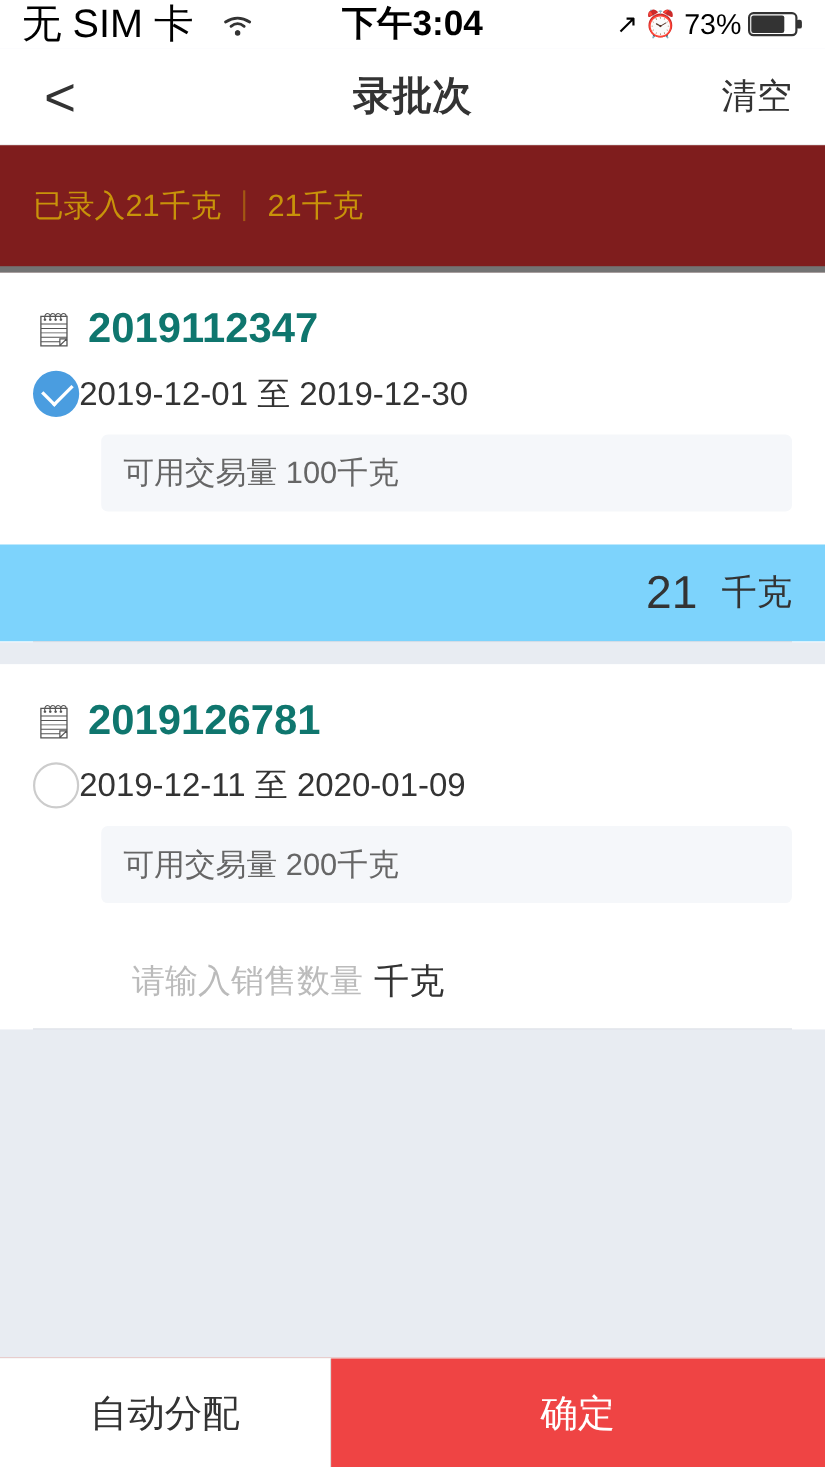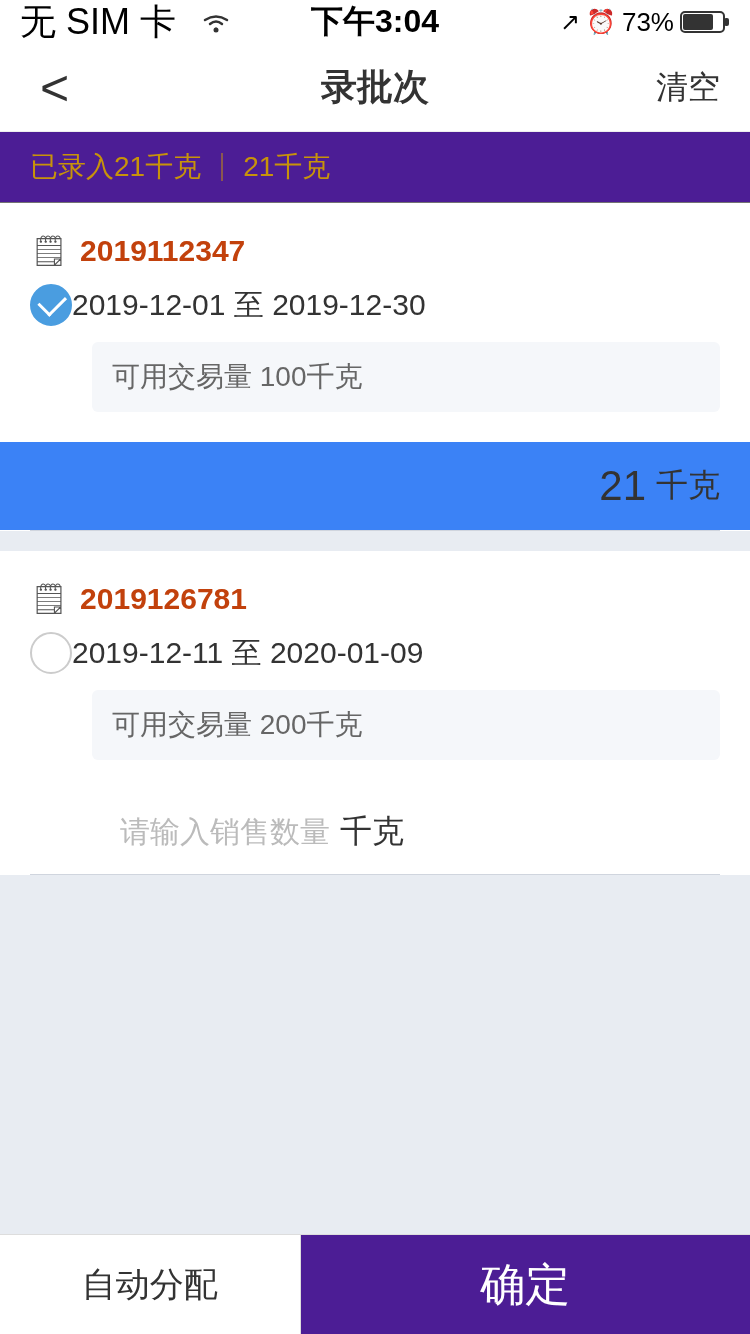--- a/index.html
+++ b/index.html
@@ -70,26 +70,26 @@
       transform: translateX(-50%);
     }
     .nav-clear {
       font-size: 32px;
       color: #333;
       cursor: pointer;
     }
 
     
     .info-banner {
-      background: #4c1d95;
-      padding: 16px 30px;
+      background: #7f1d1d;
+      padding: 36px 30px;
       display: flex;
       align-items: center;
       gap: 0;
-      border-bottom: 1px solid #737373;
+      border-bottom: 6px solid #737373;
     }
     .info-banner-text {
       font-size: 28px;
       color: #c8930a;
     }
     .info-banner-divider {
       width: 2px;
       height: 28px;
       background: #c8930a;
       margin: 0 20px;
@@ -116,23 +116,23 @@
       display: flex;
       align-items: center;
       gap: 12px;
       margin-bottom: 16px;
     }
     .batch-icon {
       font-size: 30px;
       color: #555;
     }
     .batch-id {
-      font-size: 30px;
+      font-size: 38px;
       font-weight: 600;
-      color: #c2410c;
+      color: #0f766e;
     }
     .batch-date-row {
       display: flex;
       align-items: center;
       margin-bottom: 16px;
     }
     .radio-circle {
       width: 42px;
       height: 42px;
       border-radius: 50%;
@@ -169,21 +169,22 @@
       color: #666;
       margin-bottom: 10px;
     }
 
     
     .amount-row {
       display: flex;
       justify-content: flex-end;
       align-items: center;
       padding: 20px 30px 20px 30px;
-      background: #3b82f6;
+      background: #7dd3fc;
+      gap: 12px;
     }
     .amount-value {
       font-size: 42px;
       font-weight: 500;
       color: #333;
       margin-right: 10px;
     }
     .amount-unit {
       font-size: 32px;
       color: #333;
@@ -243,23 +244,23 @@
       background: #fff;
       cursor: pointer;
       border-right: 1px solid #ddd;
       font-family: Liberation Mono, monospace;
     }
     .bottom-confirm {
       flex: 1.5;
       display: flex;
       align-items: center;
       justify-content: center;
-      font-size: 45px;
+      font-size: 34px;
       color: #fff;
-      background: #4c1d95;
+      background: #ef4444;
       cursor: pointer;
     }
 
     
     .thin-divider {
       height: 1px;
       background: #d0d5de;
       margin: 0 30px;
     }
     .thin-divider-input {

